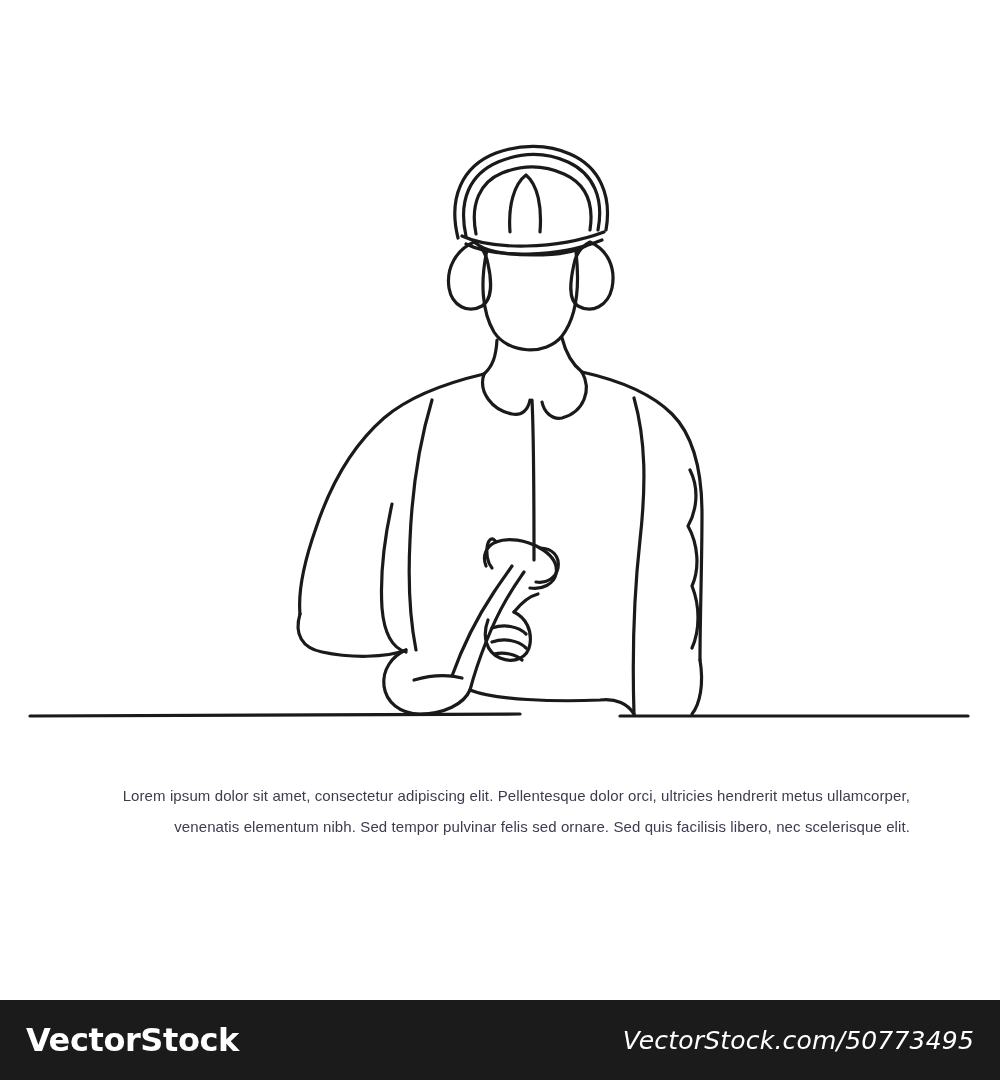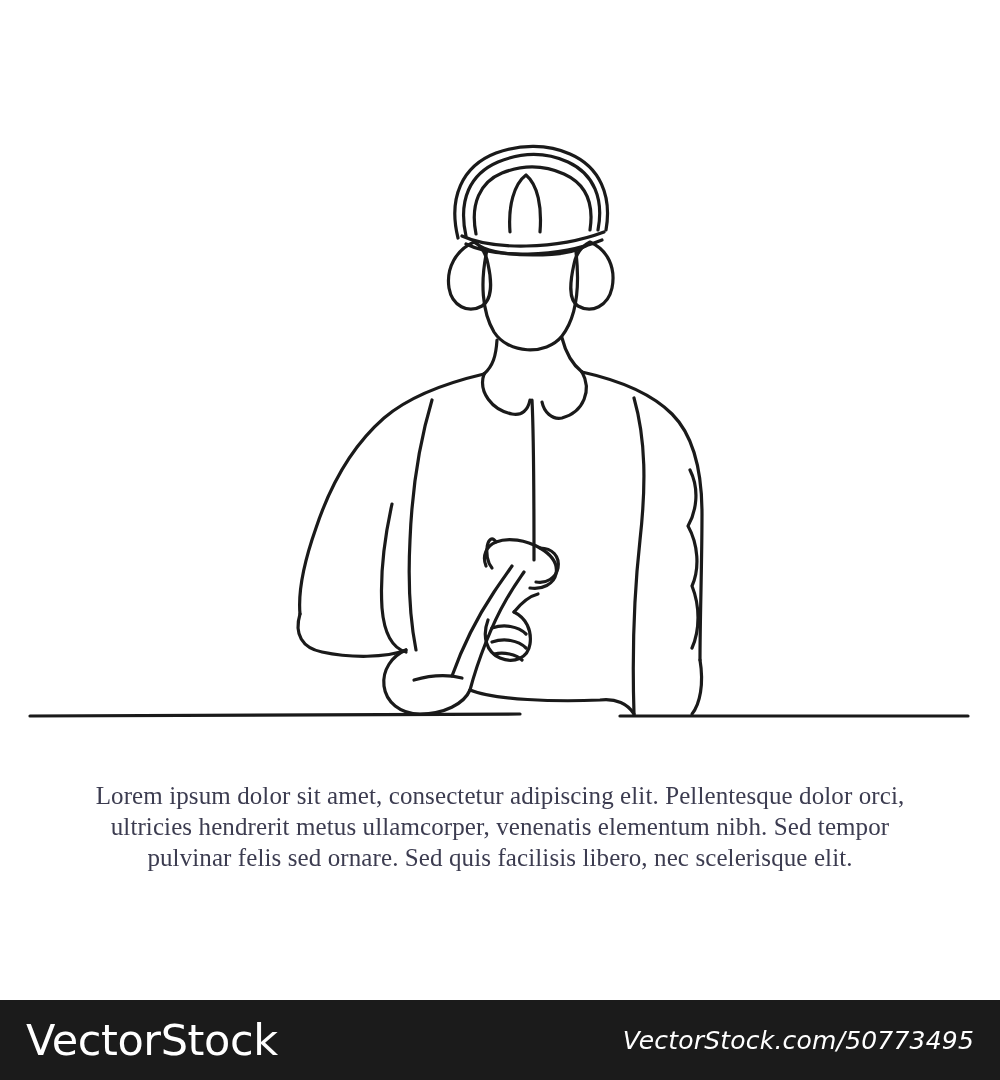--- a/index.html
+++ b/index.html
@@ -30,44 +30,44 @@
   .artwork svg {
     display: block;
     width: 1000px;
     height: 760px;
   }
   .caption {
     position: absolute;
     left: 90px;
     top: 780px;
     width: 820px;
-    text-align: center;
-    font-size: 25px;
+    text-align: right;
+    font-size: 15px;
     line-height: 31px;
     color: #3c3c50;
-    font-family: Liberation Serif, serif;
+    font-family: Liberation Sans, sans-serif;
     letter-spacing: 0.1px;
   }
   .footer {
     position: absolute;
     left: 0;
     bottom: 0;
     width: 1000px;
     height: 80px;
     background: #1b1b1b;
     color: #ffffff;
     display: flex;
     align-items: center;
     justify-content: space-between;
     box-sizing: border-box;
     padding: 0 26px;
   }
   .brand {
-    font-size: 43px;
-    font-weight: normal;
+    font-size: 32px;
+    font-weight: bold;
     letter-spacing: -0.4px;
     font-family: "DejaVu Sans", sans-serif;
   }
   .brand .vector { color: #ffffff; }
   .brand .stock { color: #ffffff; }
   .footer-id {
     font-size: 25px;
     font-family: "DejaVu Sans", sans-serif;
     letter-spacing: 0.2px;
     font-style: italic;

